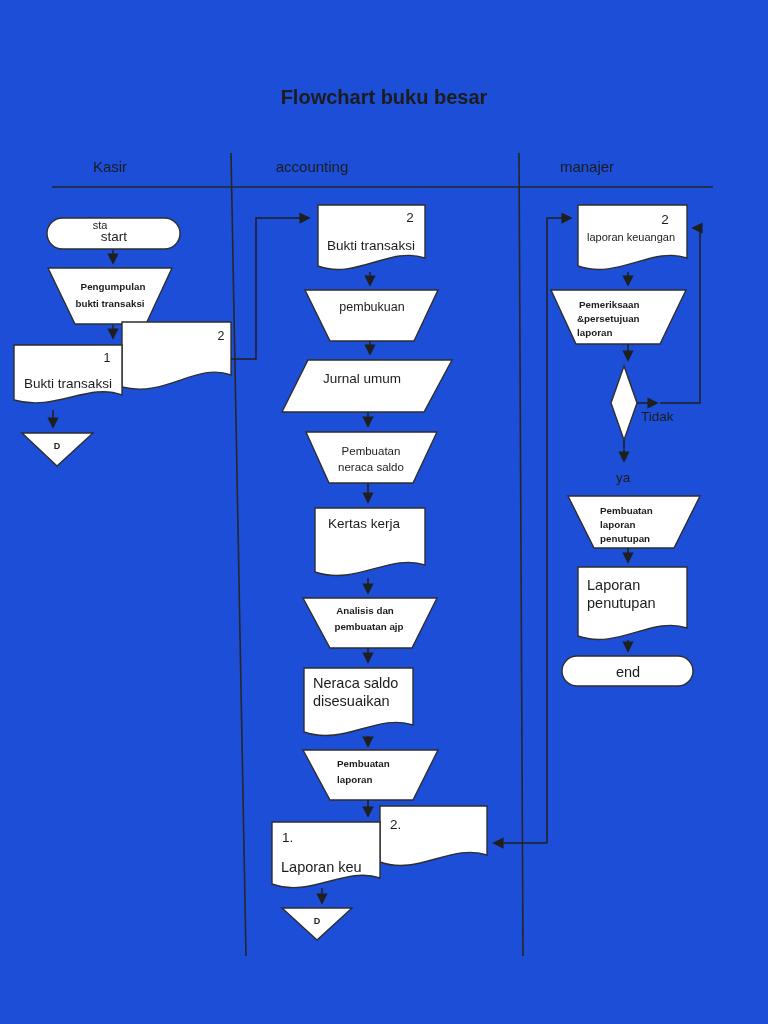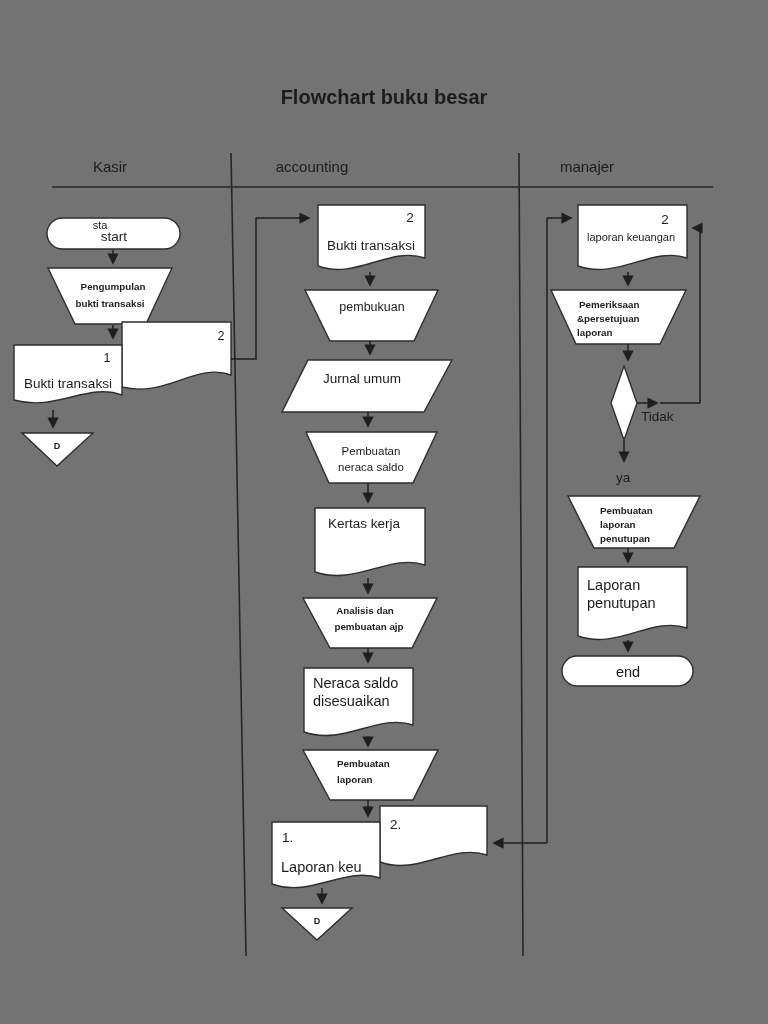--- a/index.html
+++ b/index.html
@@ -1,16 +1,16 @@
 <!DOCTYPE html>
 <html><head>
 <meta charset="utf-8">
 <style>
   html,body{margin:0;padding:0;background:#ffffff;}
-  .page{position:relative;width:768px;height:1024px;background:#737373;overflow:hidden;
+  .page{position:relative;width:768px;height:1024px;background:#1d4ed8;overflow:hidden;
         font-family:"Liberation Sans", sans-serif;}
   svg{display:block;}
   svg text{fill:#1c1c1c;font-family:"Liberation Sans", sans-serif;}
   .shape{fill:#ffffff;stroke:#2e2e2e;stroke-width:1.4;}
   .flow{fill:none;stroke:#1f1f1f;stroke-width:1.5;}
   .lane-line{stroke:#262626;stroke-width:1.6;}
   .t-title{font-size:20px;font-weight:bold;}
   .t-lane{font-size:15px;}
   .t-big{font-size:13.5px;}
   .t-doc{font-size:14.5px;}

